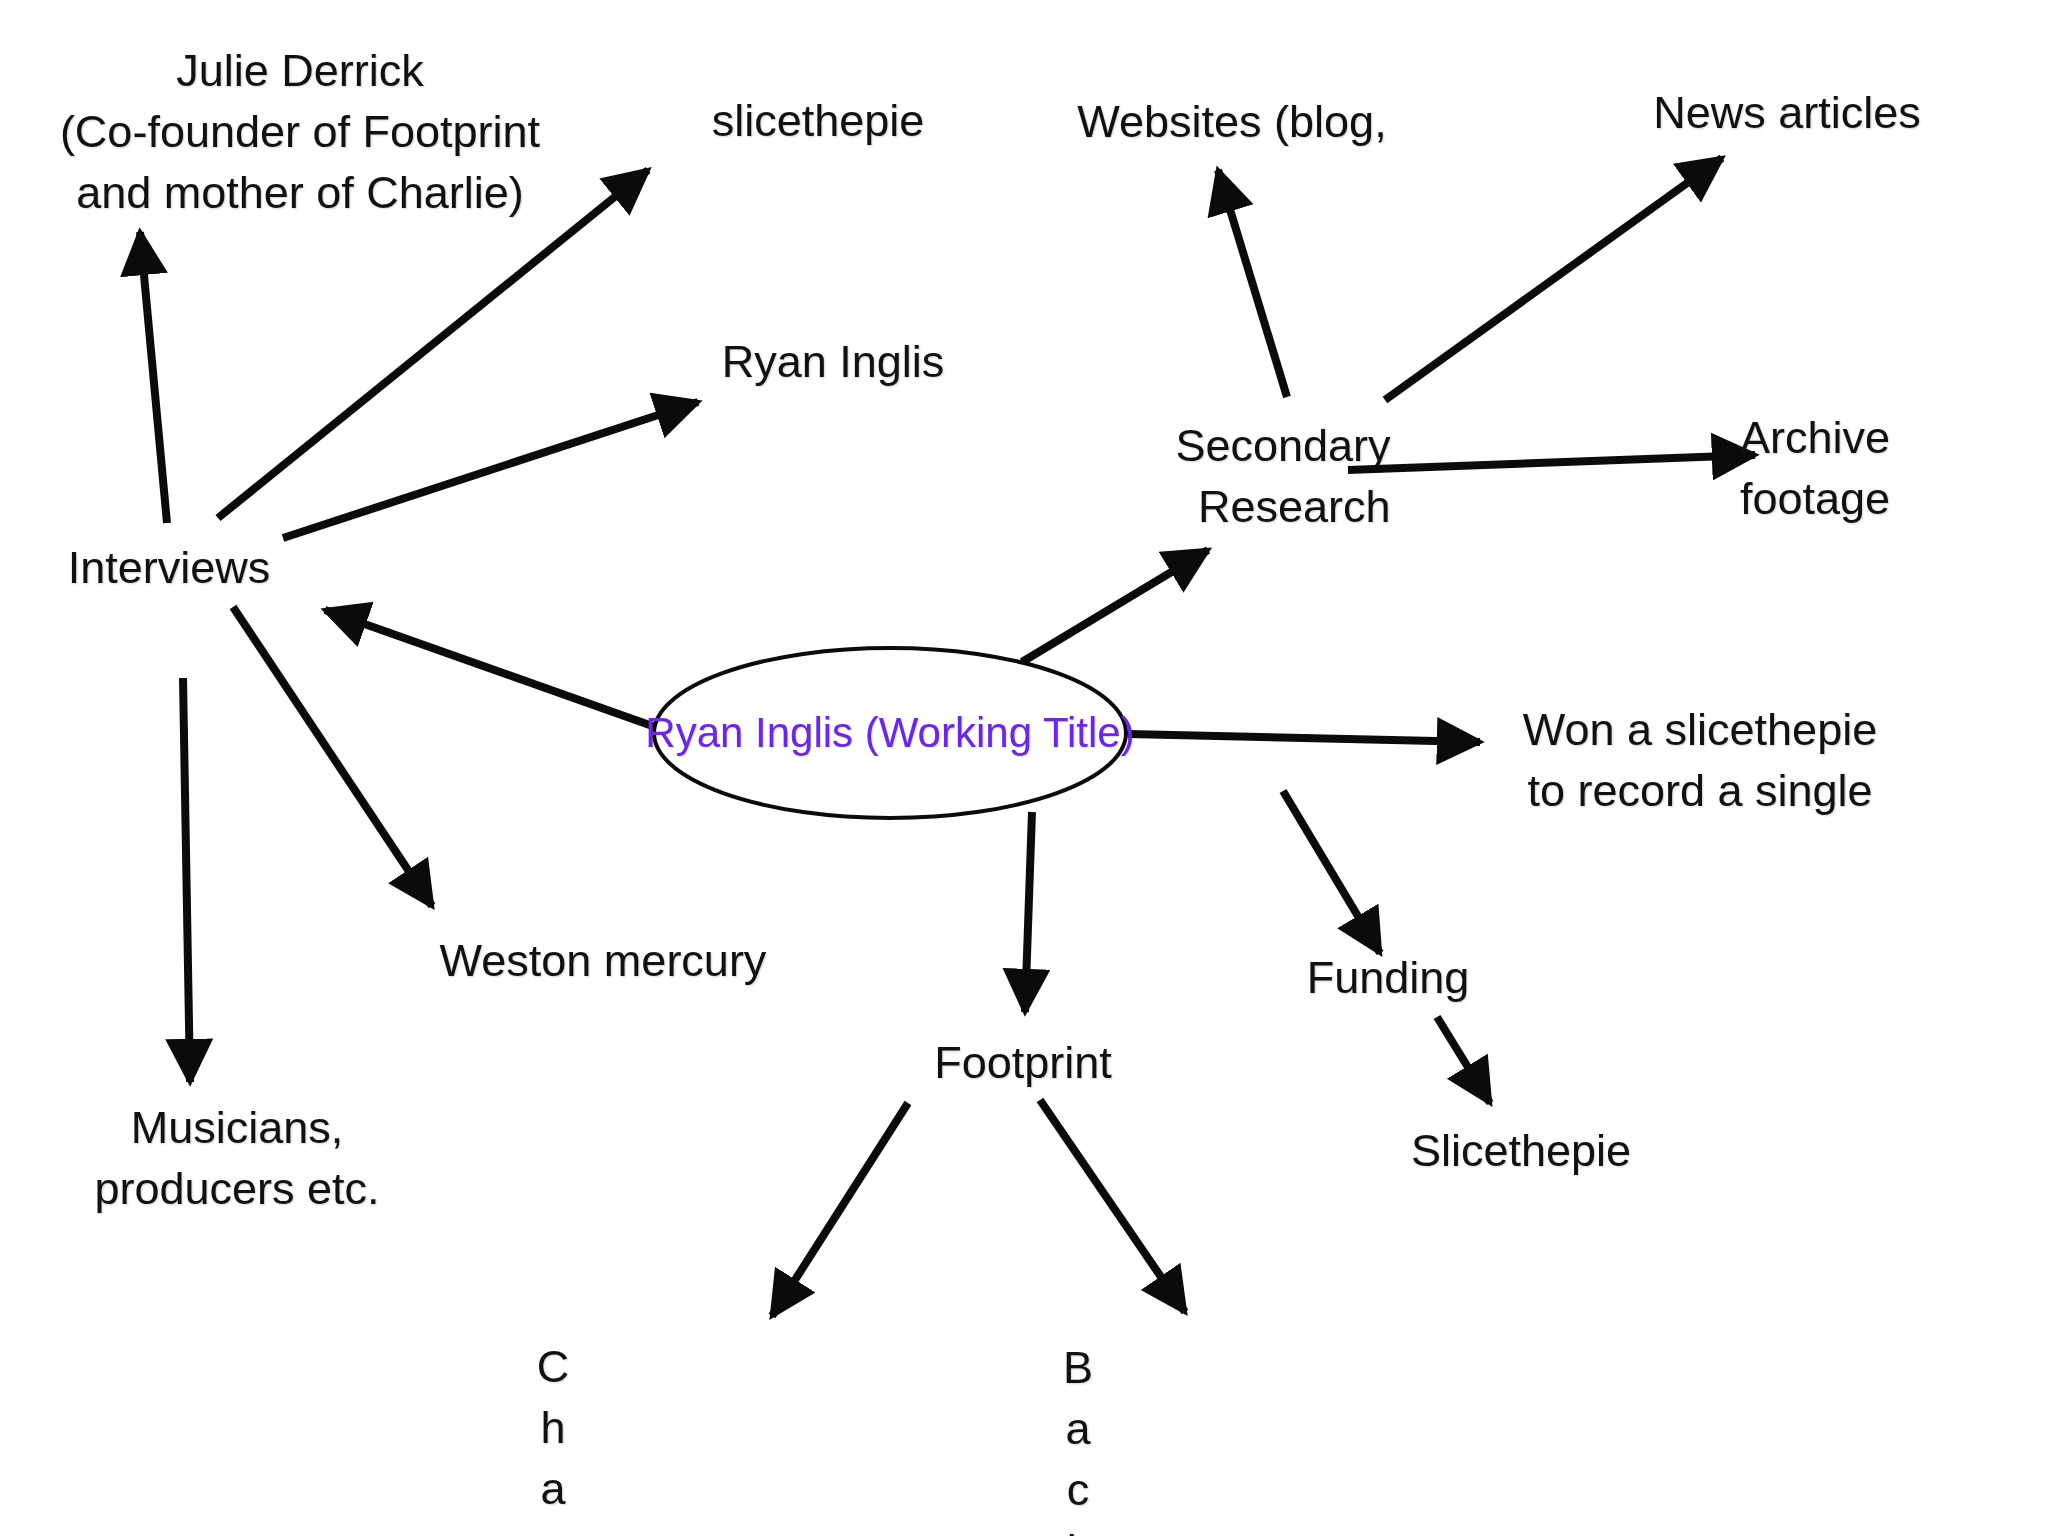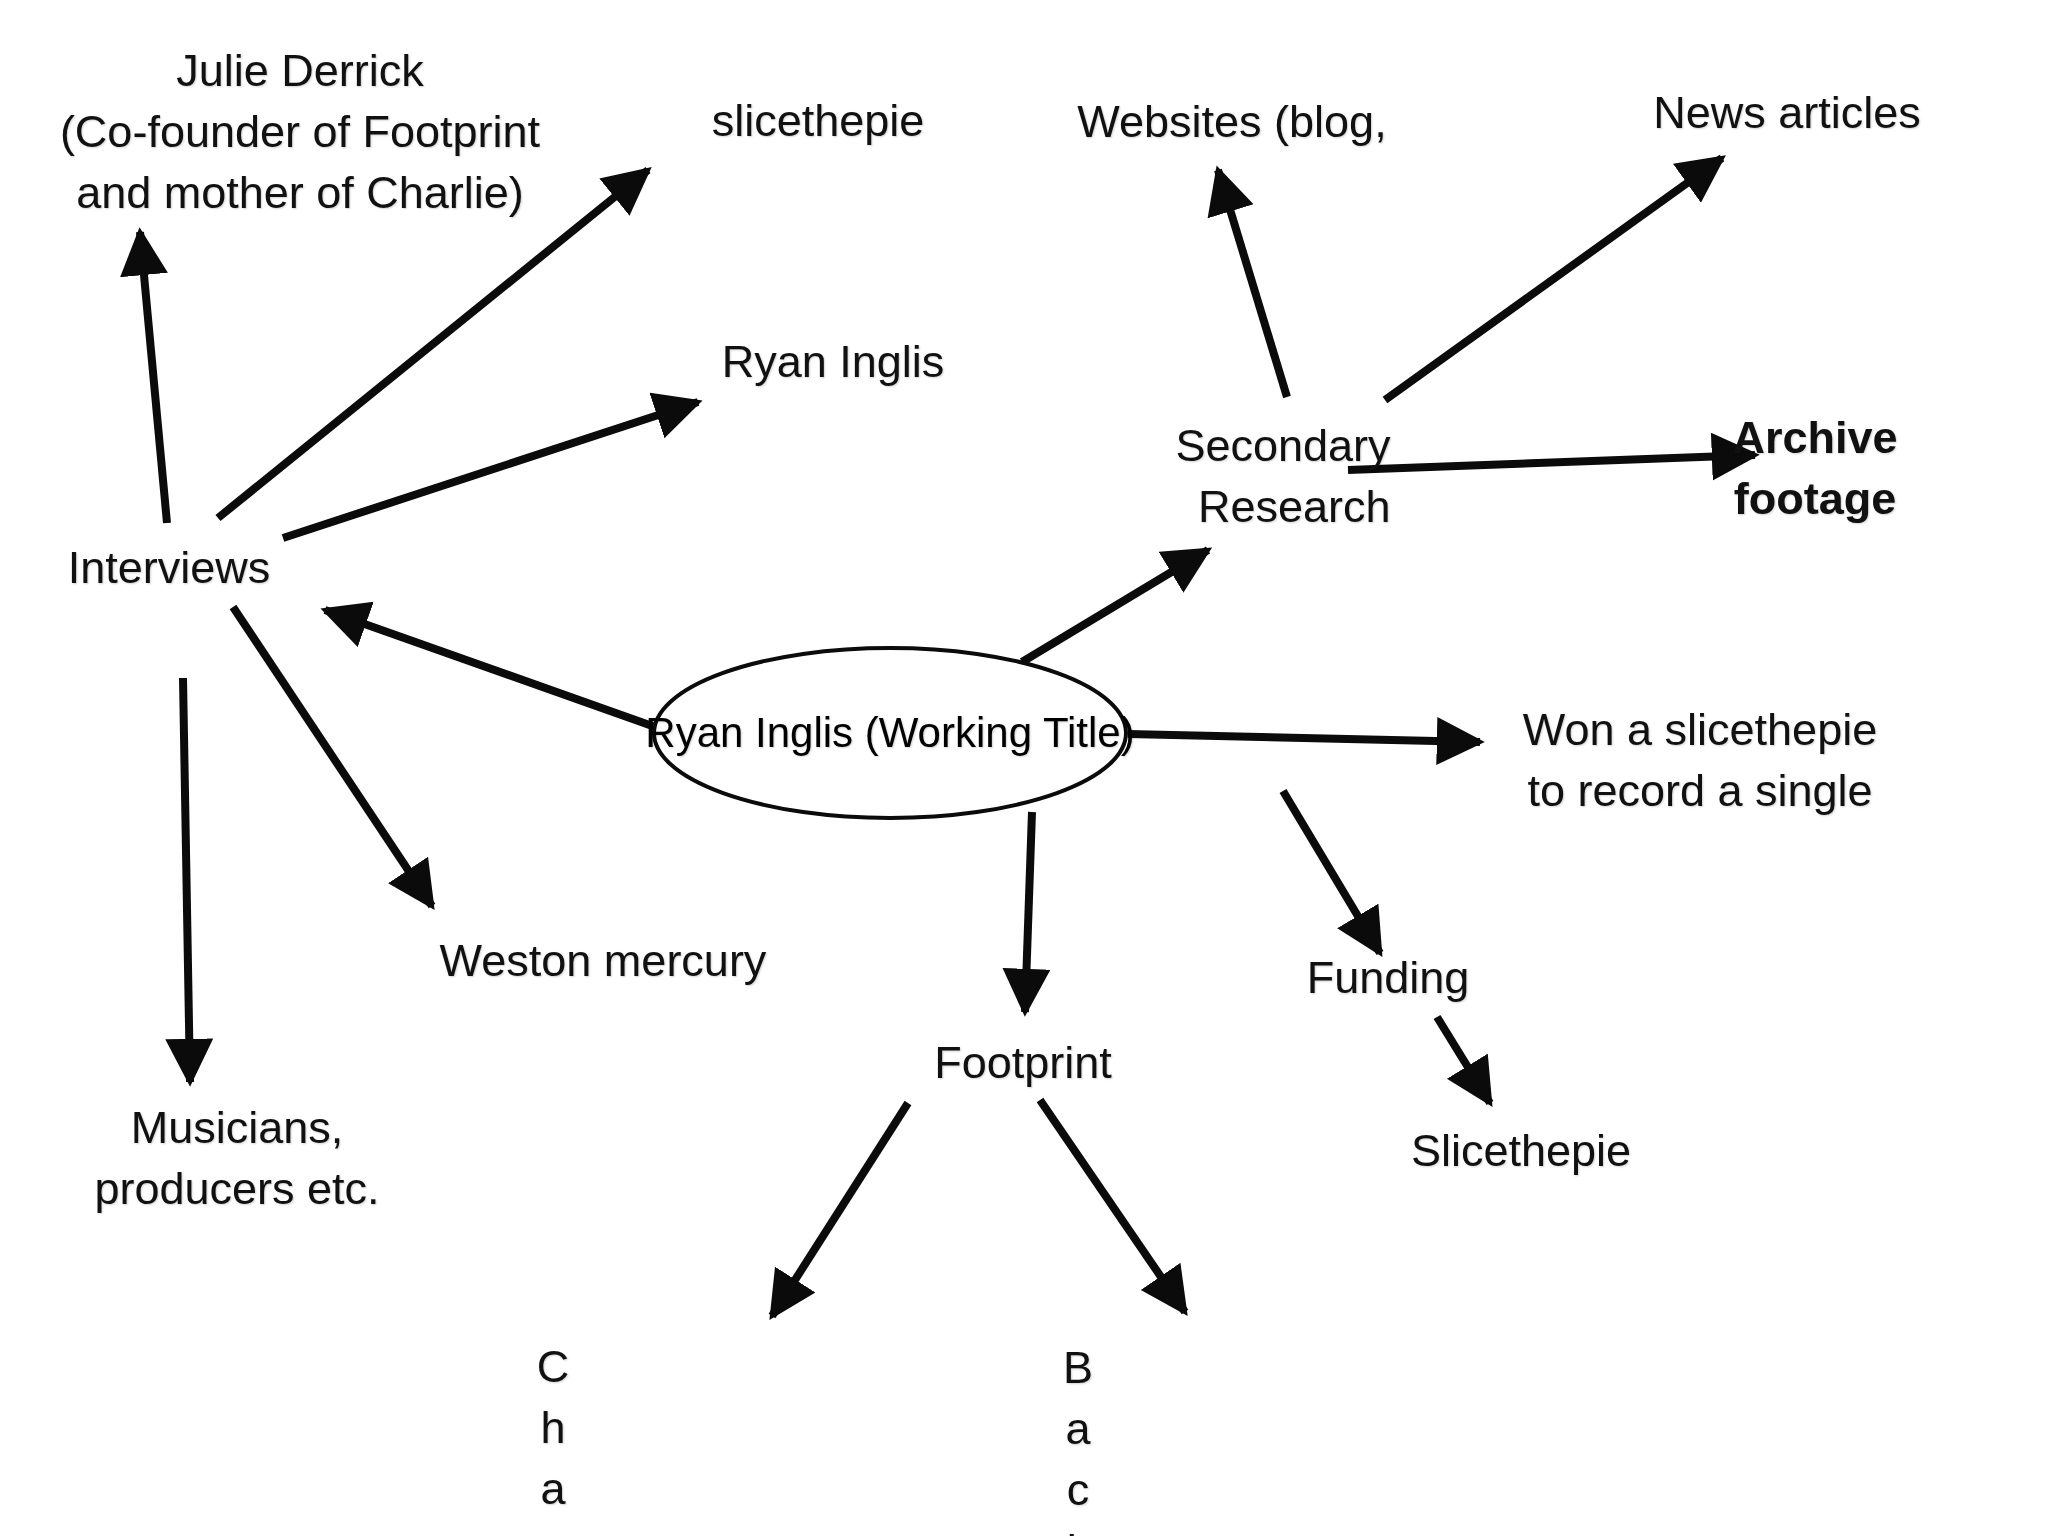--- a/index.html
+++ b/index.html
@@ -28,21 +28,21 @@
     color: #111111;
     font-size: 45px;
     line-height: 61px;
     white-space: nowrap;
     text-shadow: 1px 1px 2px rgba(0,0,0,0.18);
   }
   .ellipse-label {
     position: absolute;
     transform: translate(-50%, -50%);
     text-align: center;
-    color: #000000;
+    color: #6d28d9;
     font-size: 42px;
     white-space: nowrap;
     text-shadow: 1px 1px 2px rgba(0,0,0,0.18);
   }
   .edge-line {
     stroke: #0b0b0b;
     stroke-width: 8;
     stroke-linecap: butt;
   }
   .center-ellipse {
@@ -102,21 +102,21 @@
       <div class="label" style="left: 169px; top: 567px;">
         <div>Interviews</div>
       </div>
       <div class="label" style="left: 833px; top: 361px;">
         <div>Ryan Inglis</div>
       </div>
       <div class="label" style="left: 1283px; top: 476px; text-align: right;">
         <div>Secondary</div>
         <div>Research</div>
       </div>
-      <div class="label" style="left: 1815px; top: 468px; font-weight: bold;">
+      <div class="label" style="left: 1815px; top: 468px;">
         <div>Archive</div>
         <div>footage</div>
       </div>
       <div class="label" style="left: 1700px; top: 760px;">
         <div>Won a slicethepie</div>
         <div>to record a single</div>
       </div>
       <div class="label" style="left: 603px; top: 960px;">
         <div>Weston mercury</div>
       </div>

